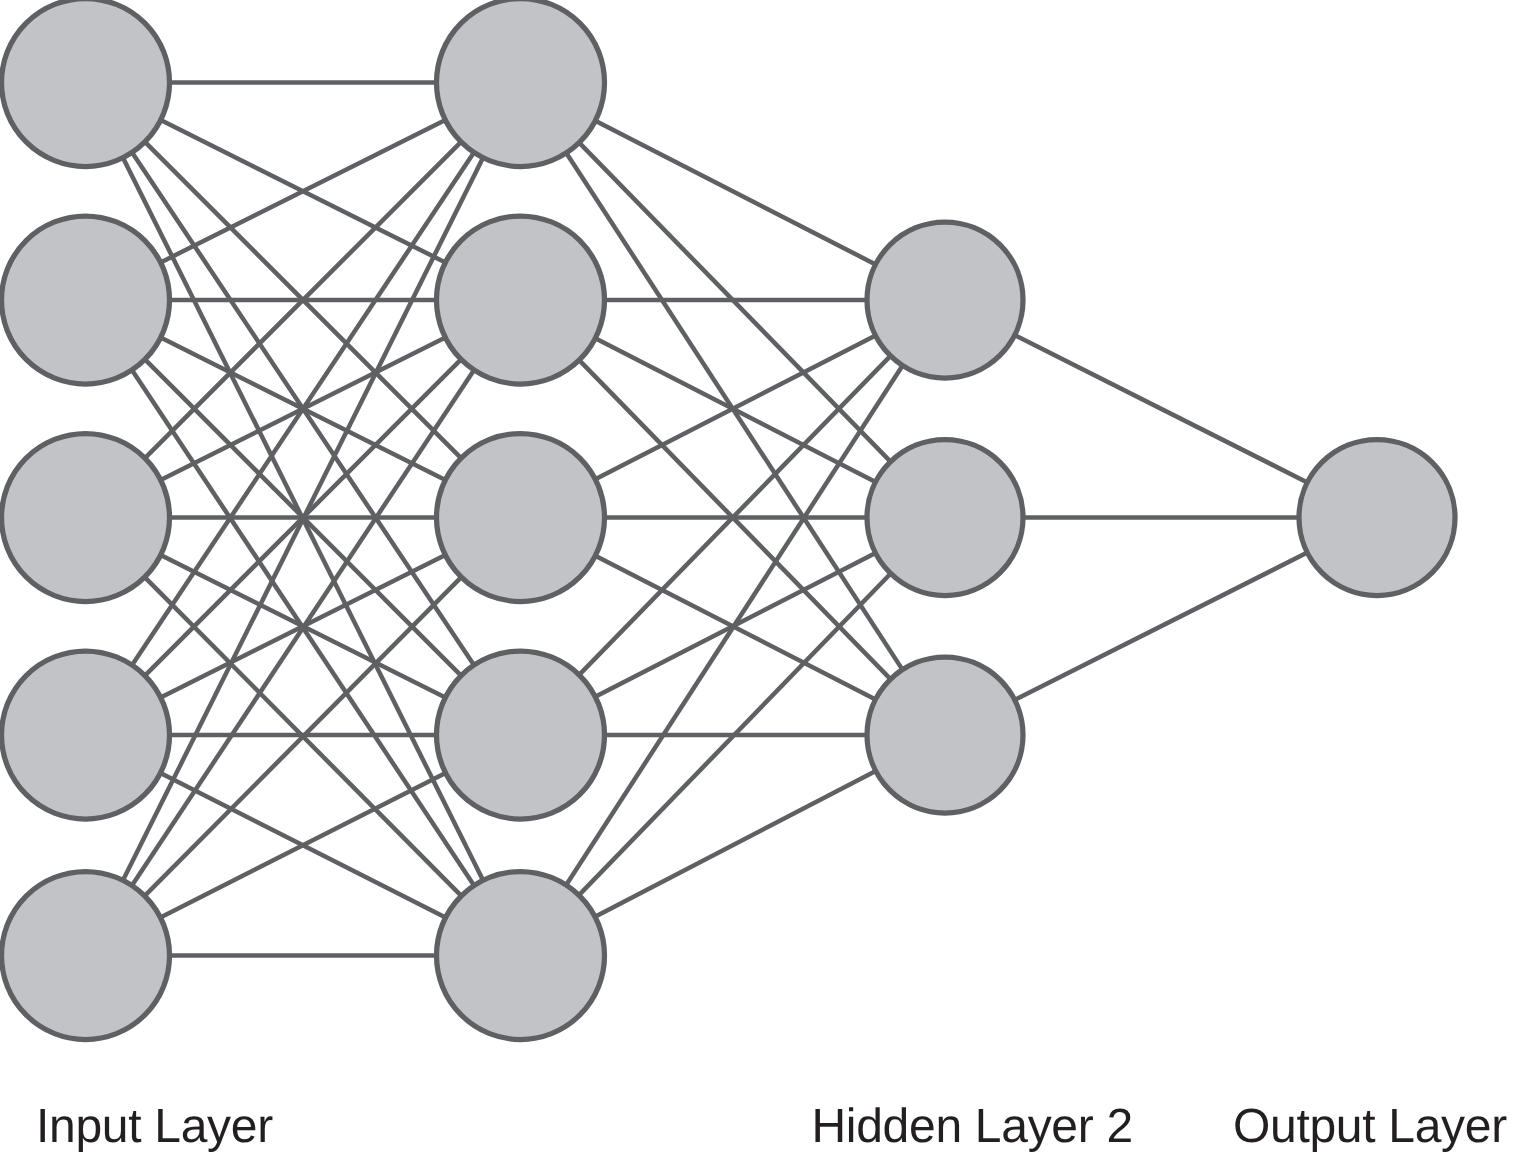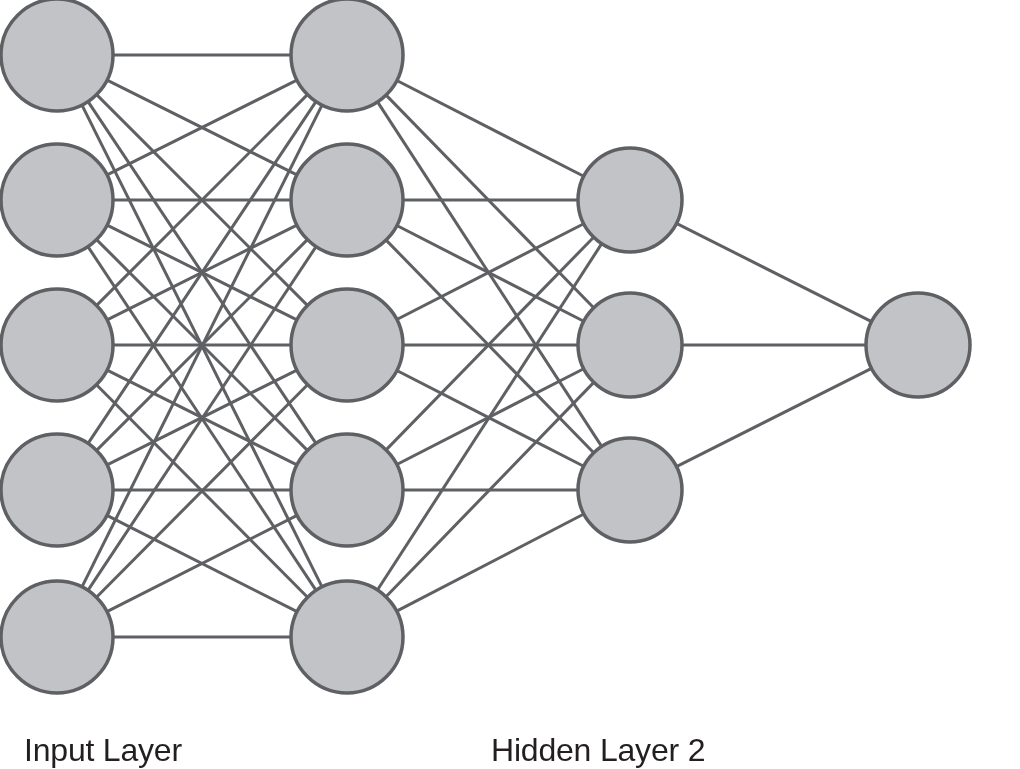--- a/index.html
+++ b/index.html
@@ -112,15 +112,16 @@
         <circle cx="347" cy="490" r="56" class="node"></circle>
         <circle cx="347" cy="637" r="56" class="node"></circle>
         <circle cx="630" cy="200" r="52" class="node"></circle>
         <circle cx="630" cy="345" r="52" class="node"></circle>
         <circle cx="630" cy="490" r="52" class="node"></circle>
         <circle cx="918" cy="345" r="52" class="node"></circle>
       </g>
   </svg>
 
   <div class="layer-label" style="left: 0px; margin-left: 24px;">Input Layer</div>
-  <div class="layer-label" style="left: 491px;">Hidden Layer 2</div>
+  <div class="layer-label" style="left: 541px;">Hidden Layer 2</div>
+  <div class="layer-label" style="left: 822px;">Output Layer</div>
 
 </div>
 
 </body></html>

